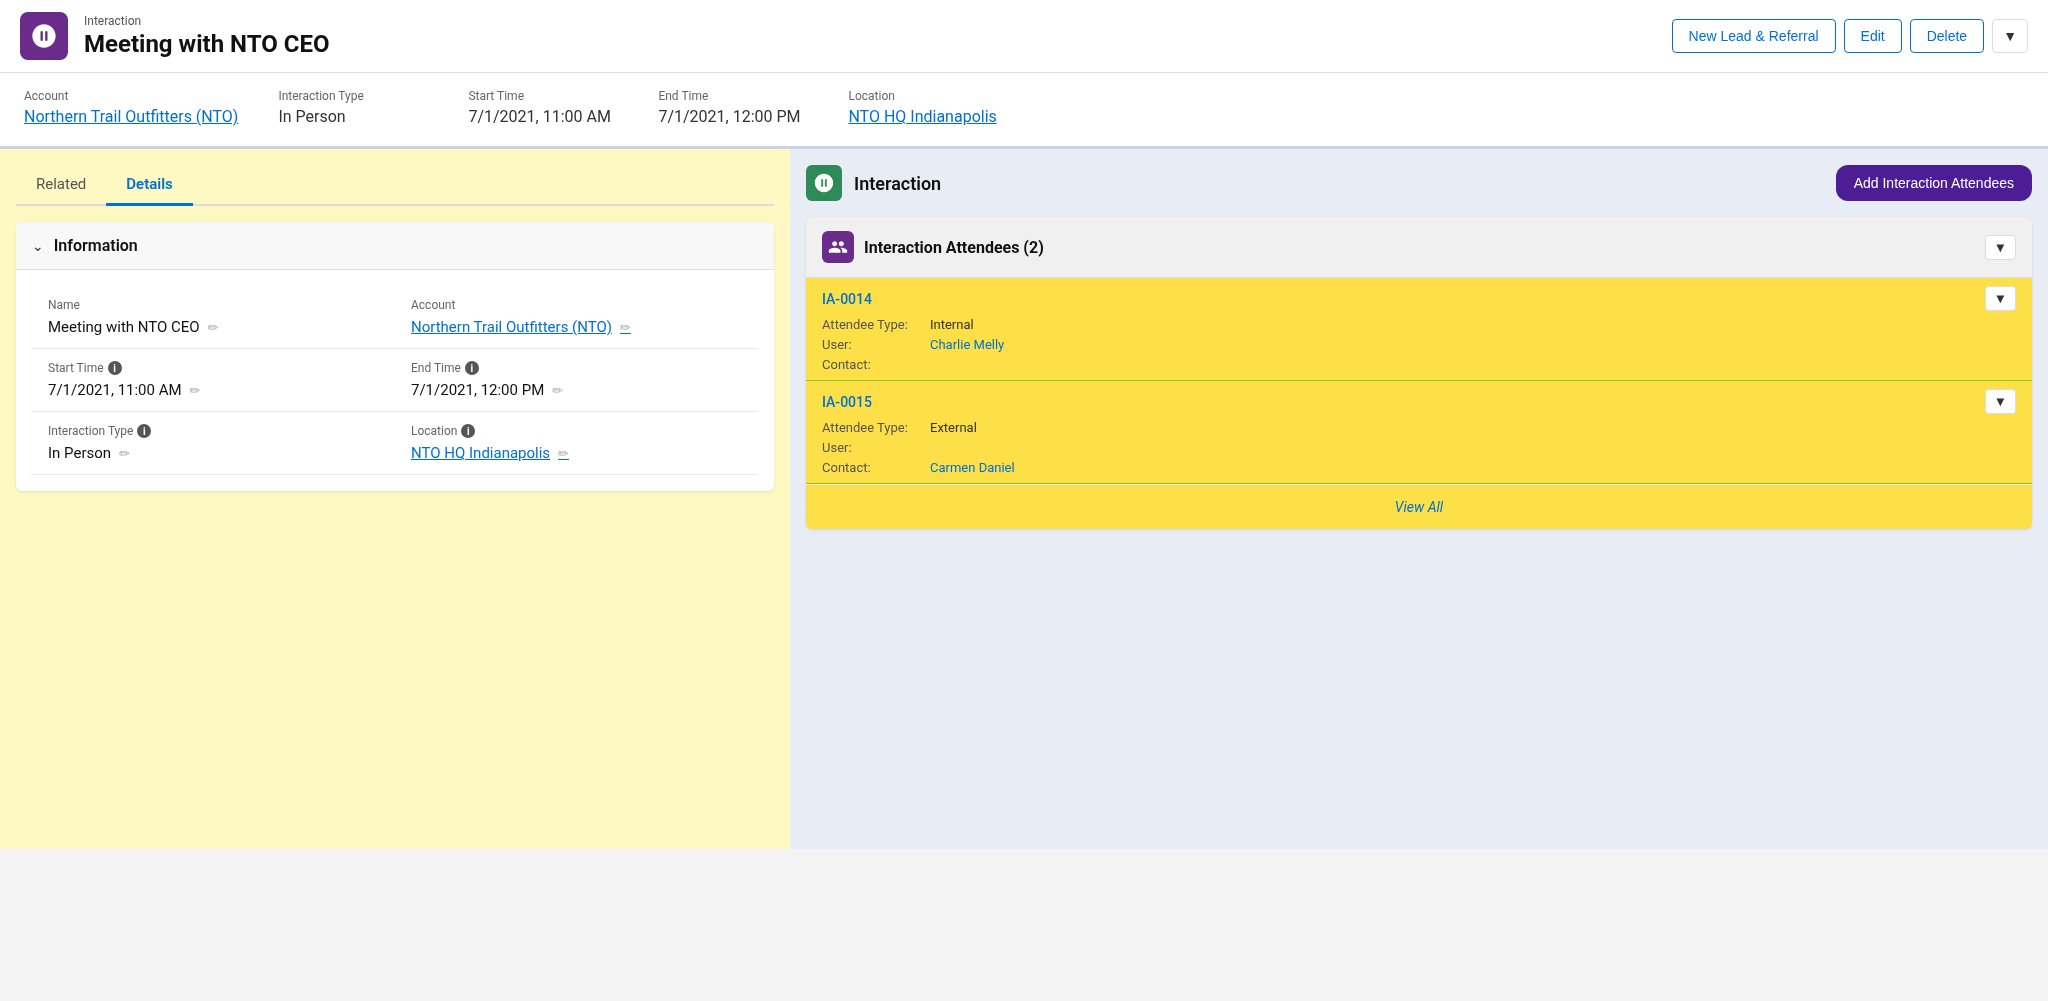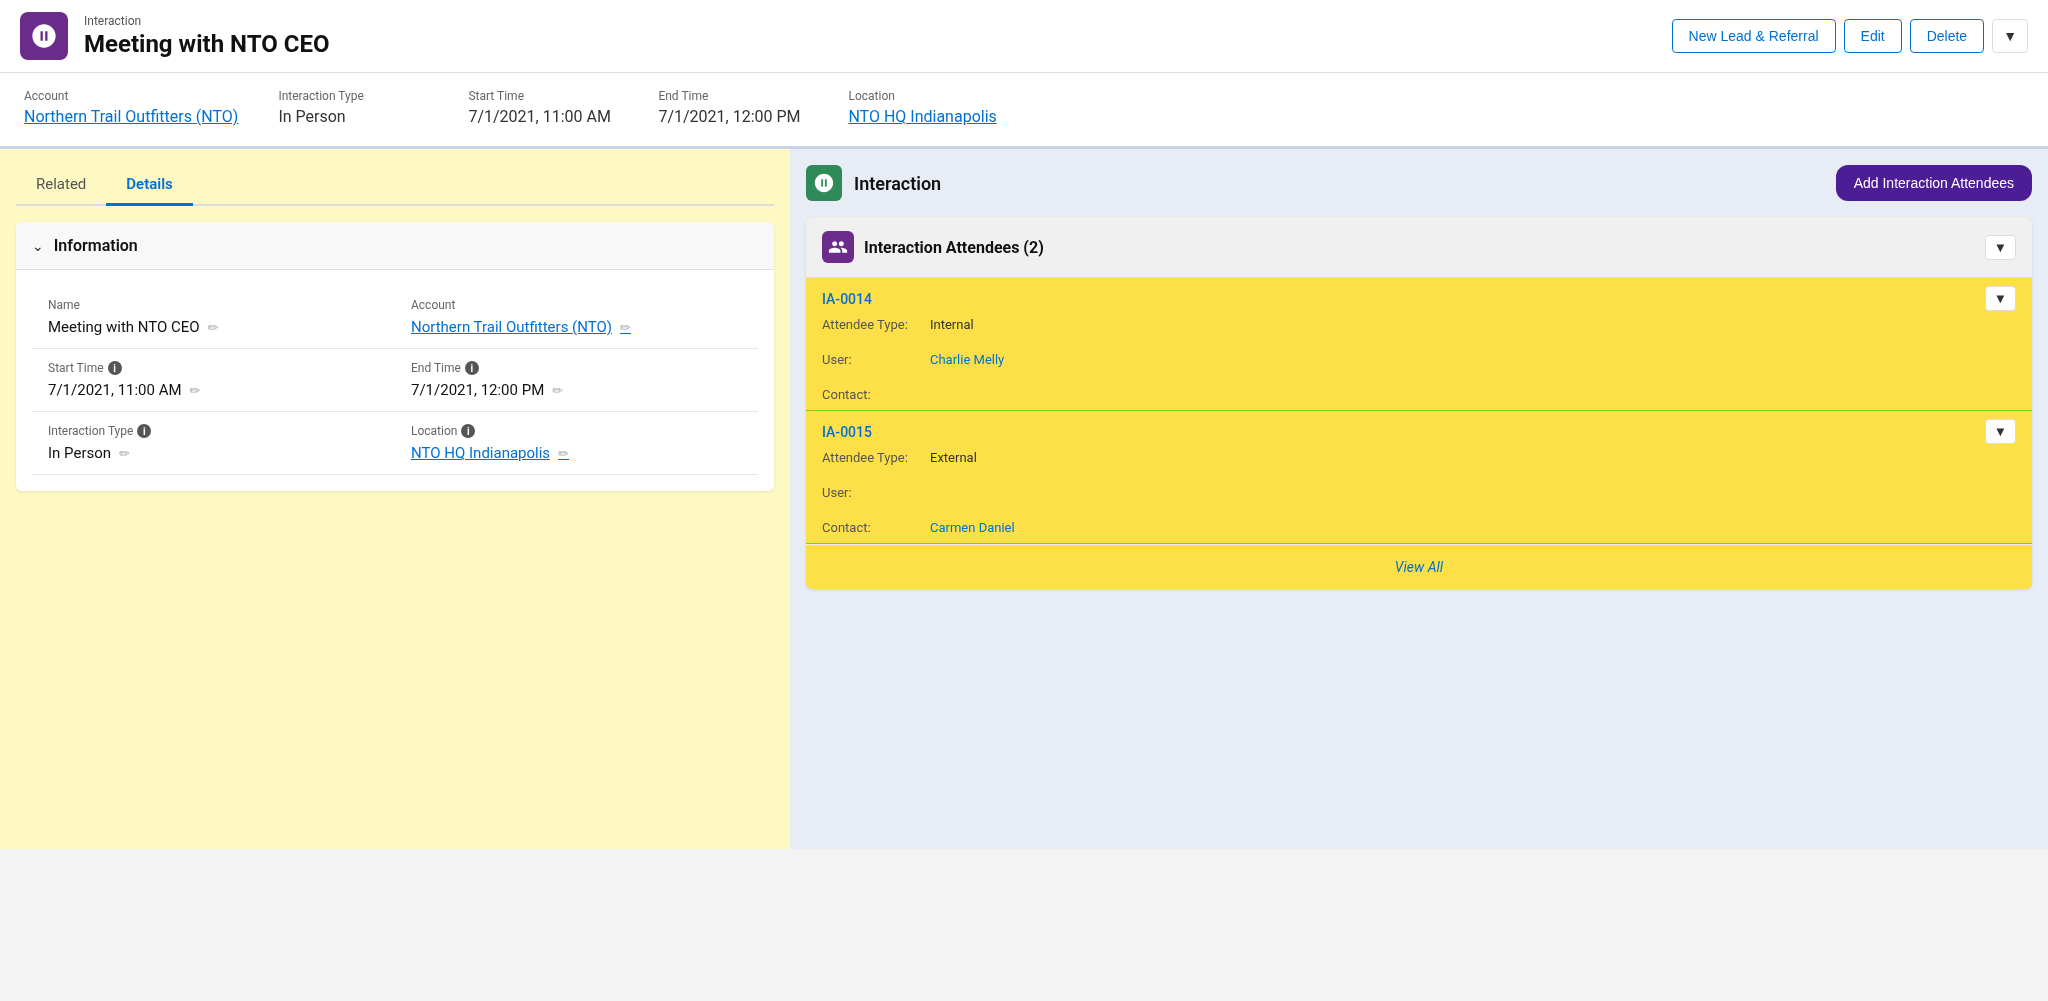--- a/index.html
+++ b/index.html
@@ -204,21 +204,21 @@
       border-radius: 4px;
       cursor: pointer;
       color: #333;
     }
 
     .attendee-item {
       padding: 8px 16px;
       border-bottom: 1px solid #84cc16;
     }
     .attendee-id { color: #0070d2; font-size: 14px; font-weight: 500; cursor: pointer; margin-bottom: 6px; display: flex; align-items: center; justify-content: space-between; }
-    .attendee-fields { display: grid; gap: 20px; }
+    .attendee-fields { display: grid; gap: 5px; }
     .attendee-row { display: flex; gap: 8px; font-size: 13px; color: #333; }
     .attendee-row-label { color: #555; min-width: 100px; }
     .attendee-row-value { color: #333; }
     .attendee-row-value.link { color: #0070d2; cursor: pointer; }
 
     .view-all {
       text-align: center;
       padding: 14px;
       color: #0070d2;
       font-size: 14px;

